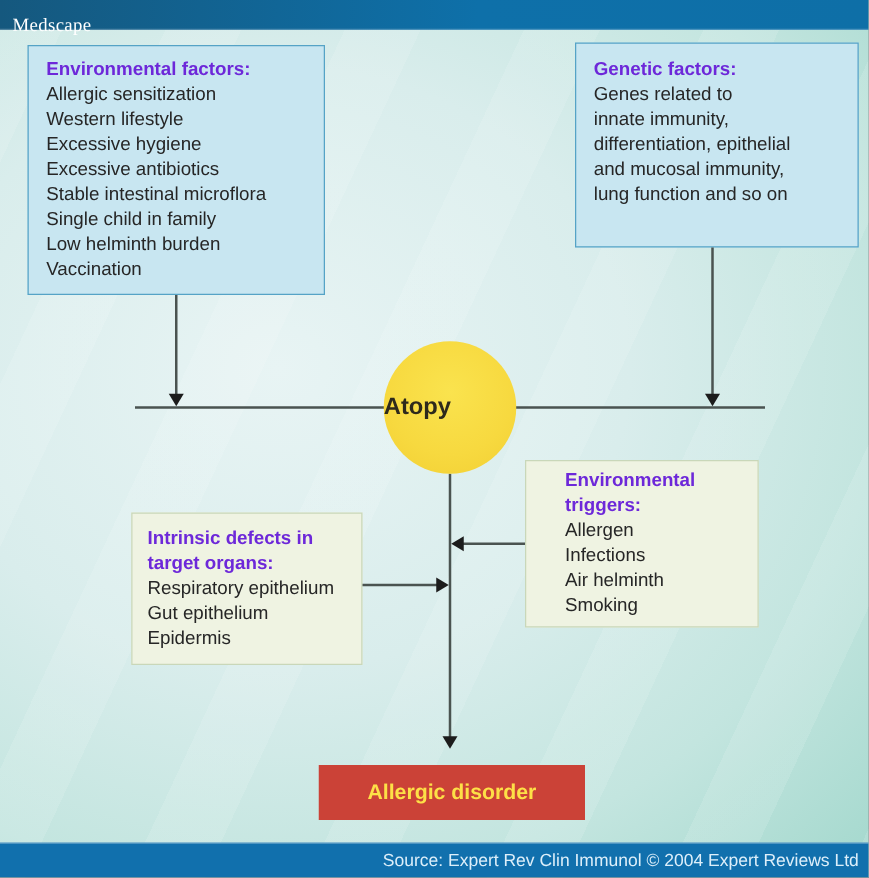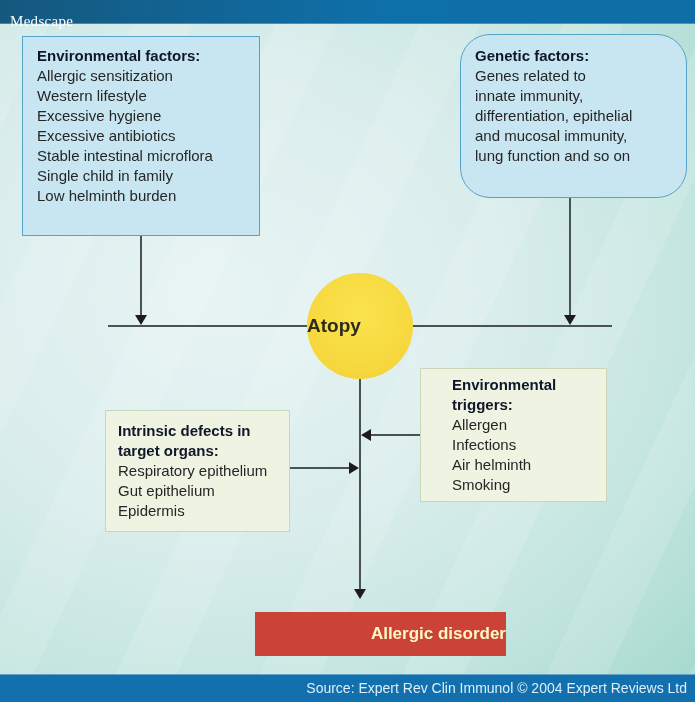--- a/index.html
+++ b/index.html
@@ -47,40 +47,40 @@
   }
   .box div{white-space:nowrap;}
   .blue{
     background:#c8e6f1;
     border:1px solid #55a3c6;
   }
   .green{
     background:#eff3e2;
     border:1px solid #c9d7b9;
   }
-  .box .t{font-weight:bold;color:#0f172a;}
+  .box .t{font-weight:bold;color:#6d28d9;}
   .env{left:22px;top:36px;width:238px;height:200px;padding:9px 0 0 14px;}
-  .gen{left:460px;top:34px;width:227px;height:164px;padding:11px 0 0 14px;border-radius:30px;}
+  .gen{left:460px;top:34px;width:227px;height:164px;padding:11px 0 0 14px;}
   .trg{left:420px;top:368px;width:187px;height:134px;padding:6px 0 0 31px;}
   .intr{left:105px;top:410px;width:185px;height:122px;padding:10px 0 0 12px;}
   
   .circle{
     position:absolute;left:307px;top:273px;width:106px;height:106px;
     border-radius:50%;
     background:radial-gradient(circle at 50% 38%, #fae34e 0%, #f7d93f 60%, #f2cf33 100%);
     display:flex;align-items:center;
     font-weight:bold;font-size:19px;color:#2e2a1c;
     z-index:3;
   }
   
   .outcome{
-    position:absolute;left:255px;top:612px;width:251px;height:44px;
+    position:absolute;left:255px;top:612px;width:213px;height:44px;
     background:#cb4237;
-    display:flex;align-items:center;justify-content:flex-end;
-    color:#fef9c3;font-weight:bold;font-size:17px;
+    display:flex;align-items:center;justify-content:center;
+    color:#fde047;font-weight:bold;font-size:17px;
     z-index:2;
   }
   
   .line{position:absolute;background:#4a5350;z-index:1;}
   .ah{position:absolute;width:0;height:0;z-index:2;}
   .ah-down{border-left:6px solid transparent;border-right:6px solid transparent;border-top:10px solid #1c1c1c;}
   .ah-left{border-top:6px solid transparent;border-bottom:6px solid transparent;border-right:10px solid #1c1c1c;}
   .ah-right{border-top:6px solid transparent;border-bottom:6px solid transparent;border-left:10px solid #1c1c1c;}
 </style>
 </head>
@@ -95,20 +95,21 @@
 
   <div class="box blue env">
     <div class="t">Environmental factors:</div>
     <div>Allergic sensitization</div>
     <div>Western lifestyle</div>
     <div>Excessive hygiene</div>
     <div>Excessive antibiotics</div>
     <div>Stable intestinal microflora</div>
     <div>Single child in family</div>
     <div>Low helminth burden</div>
+    <div>Vaccination</div>
   </div>
 
   <div class="box blue gen">
     <div class="t">Genetic factors:</div>
     <div>Genes related to</div>
     <div>innate immunity,</div>
     <div>differentiation, epithelial</div>
     <div>and mucosal immunity,</div>
     <div>lung function and so on</div>
   </div>

